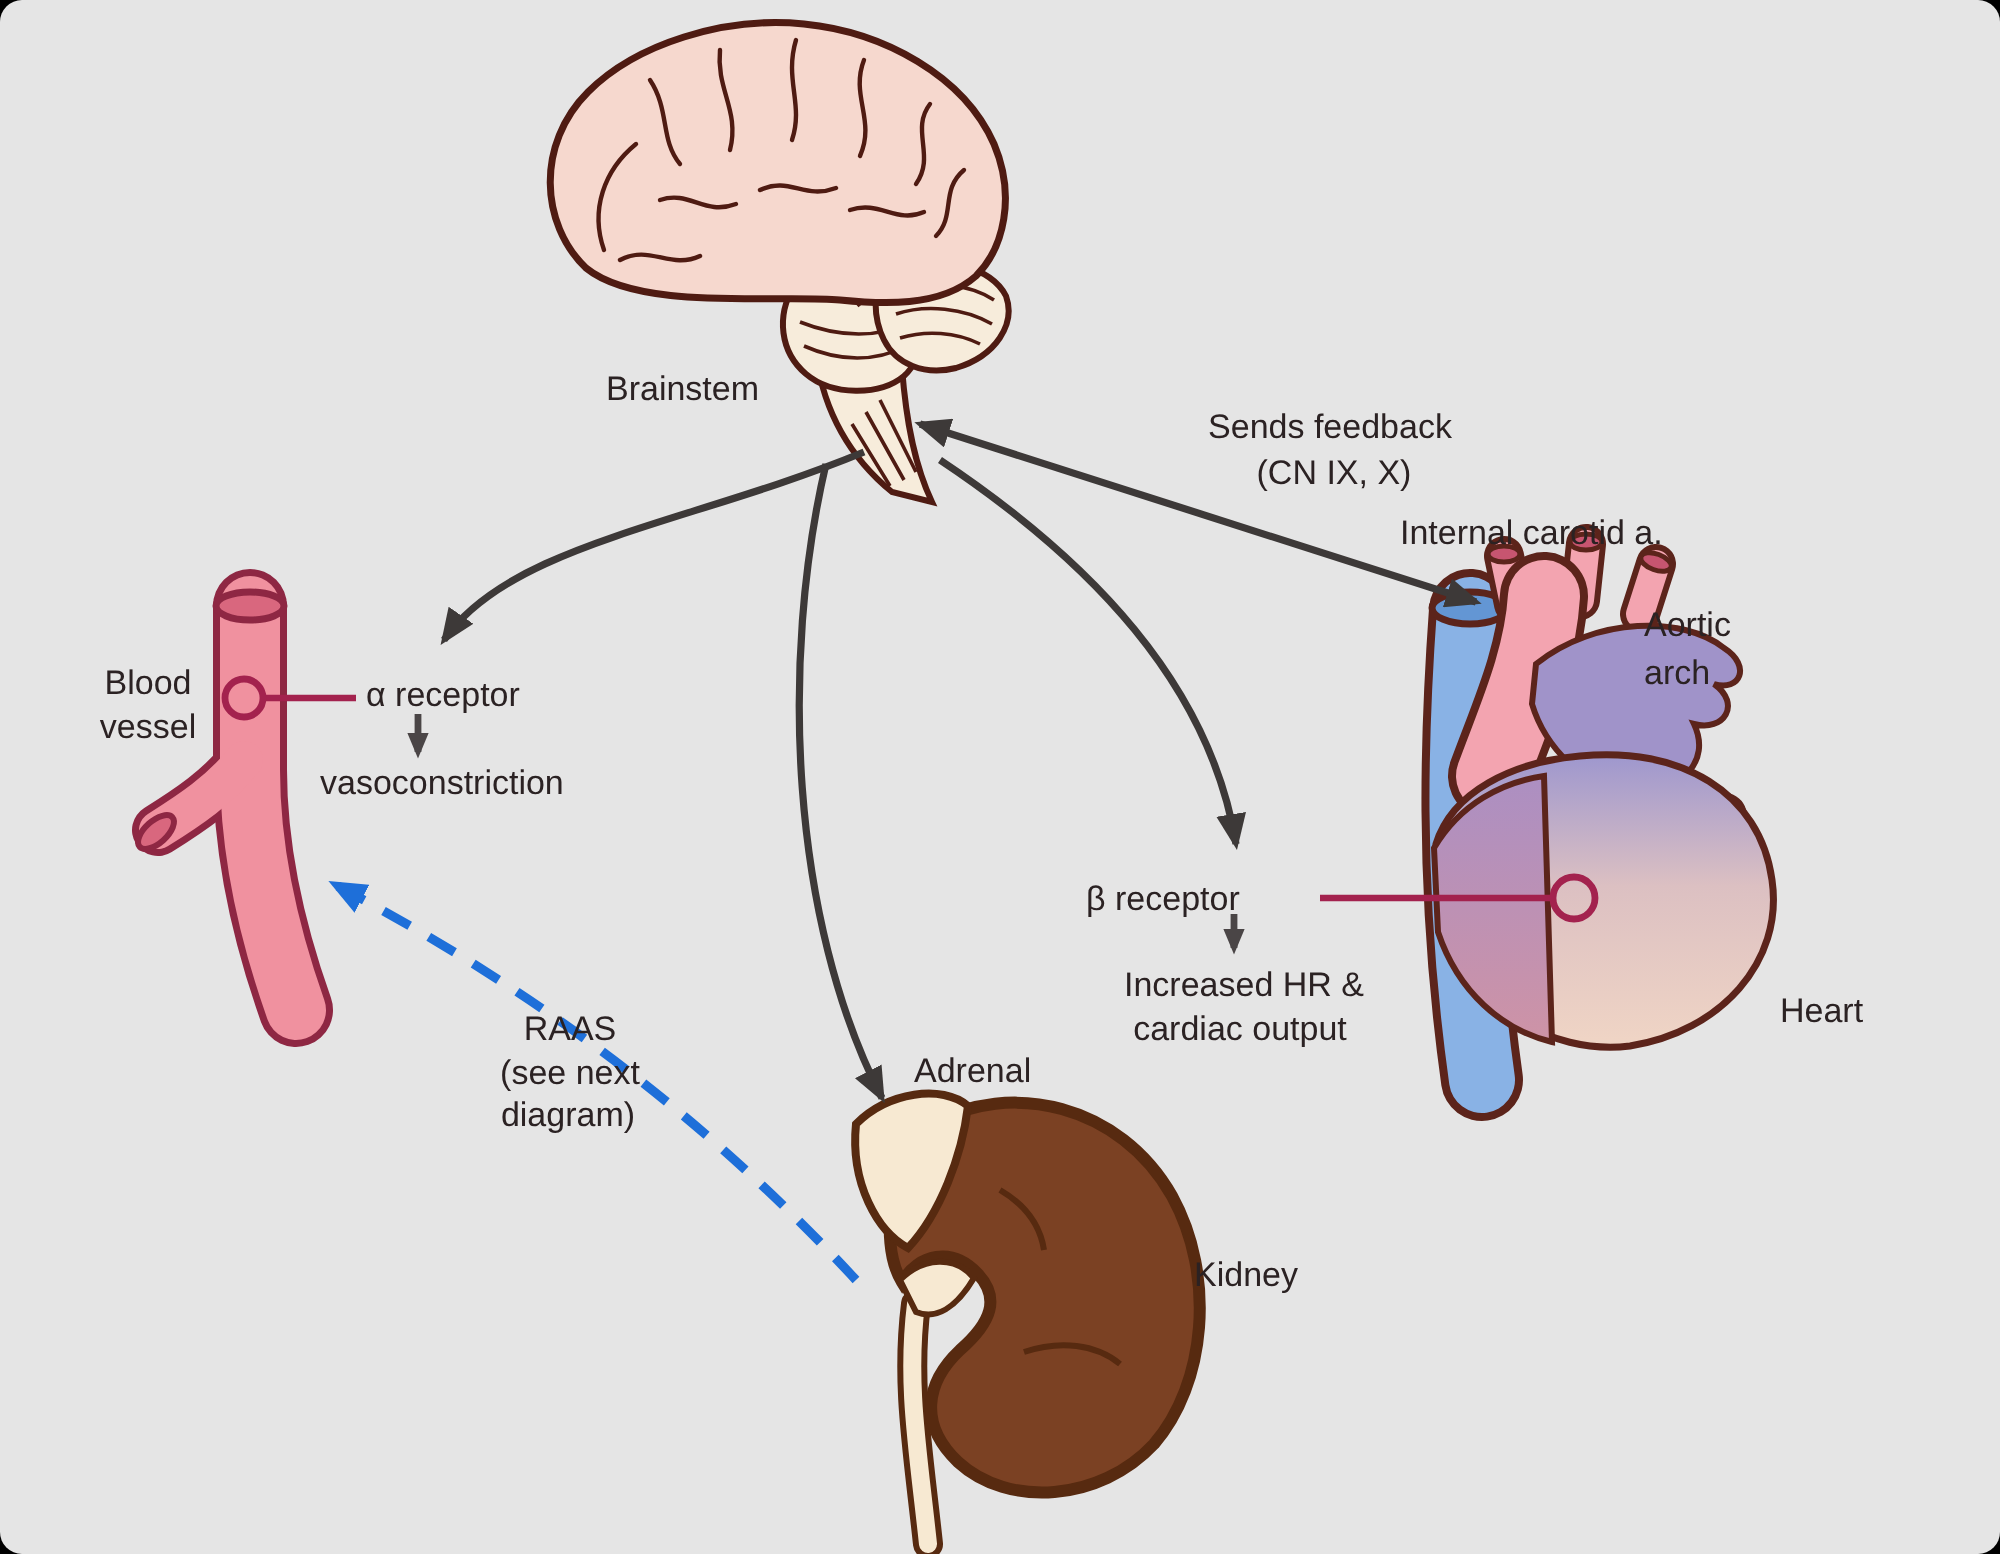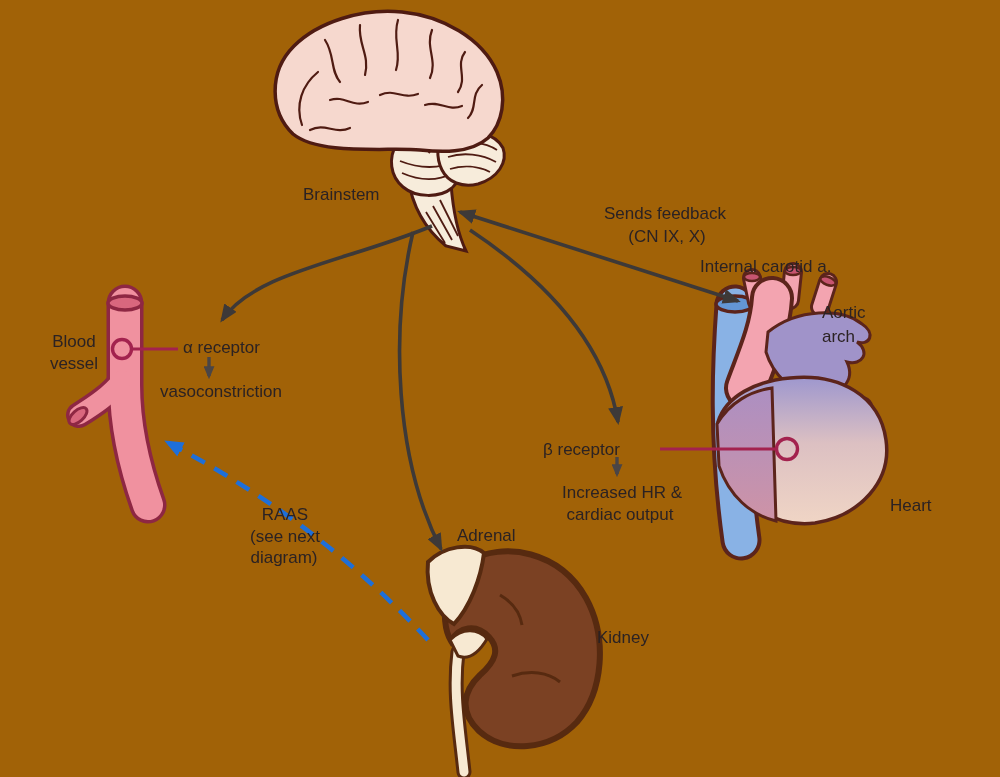--- a/index.html
+++ b/index.html
@@ -1,16 +1,16 @@
 <!DOCTYPE html>
 <html><head>
 <meta charset="utf-8">
 <style>
   html,body{margin:0;padding:0;background:#000;}
-  .stage{position:relative;width:1000px;height:777px;background:#a16207;overflow:hidden;}
+  .stage{position:relative;width:1000px;height:777px;background:#e5e5e5;overflow:hidden;border-radius:11px;}
   svg{display:block;}
   text{font-family:"Liberation Sans","DejaVu Sans",sans-serif;fill:#2b2223;font-size:17px;}
   .ctr{text-anchor:middle;}
 </style>
 </head>
 <body>
 
 <div class="stage">
 <svg width="1000" height="777" viewBox="0 0 1000 777">
   <defs>

